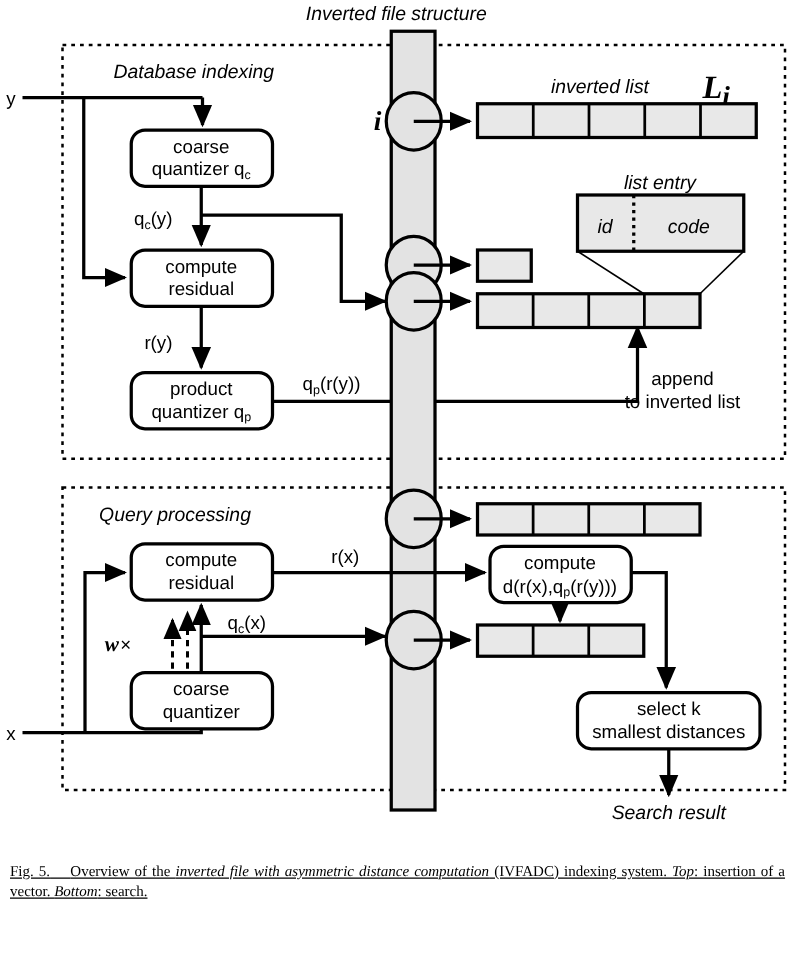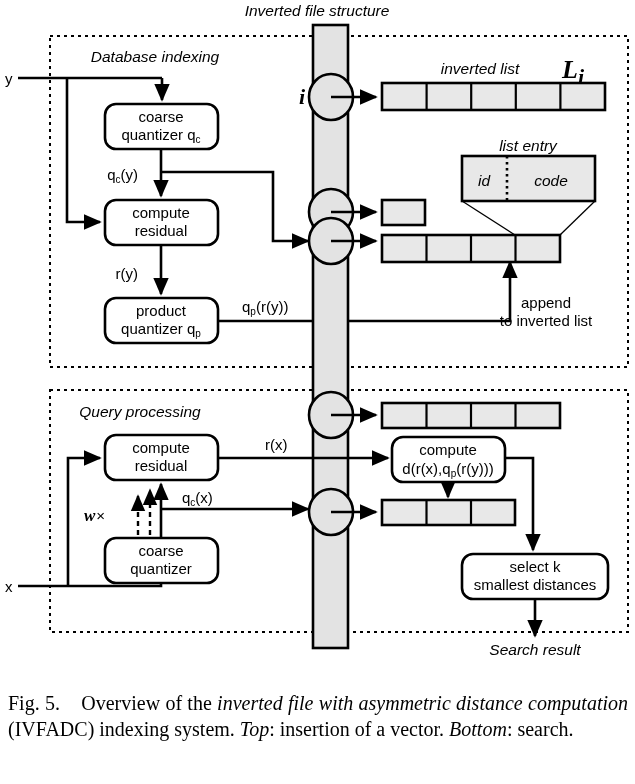--- a/index.html
+++ b/index.html
@@ -20,24 +20,25 @@
     top: 0;
     width: 635px;
     height: 660px;
   }
   .cap {
     position: absolute;
     left: 8px;
     top: 690px;
     width: 620px;
     font-family: "Liberation Serif", serif;
-    font-size: 20px;
+    font-size: 12px;
     line-height: 1.30;
     color: #000;
     text-align: justify;
+    text-decoration: underline;
   }
   .cap .it { font-style: italic; }
   svg text { fill: #000; }
   .lbl {
     font-family: "Liberation Sans", sans-serif;
     font-size: 15px;
   }
   .lblsm {
     font-family: "Liberation Sans", sans-serif;
     font-size: 10px;

